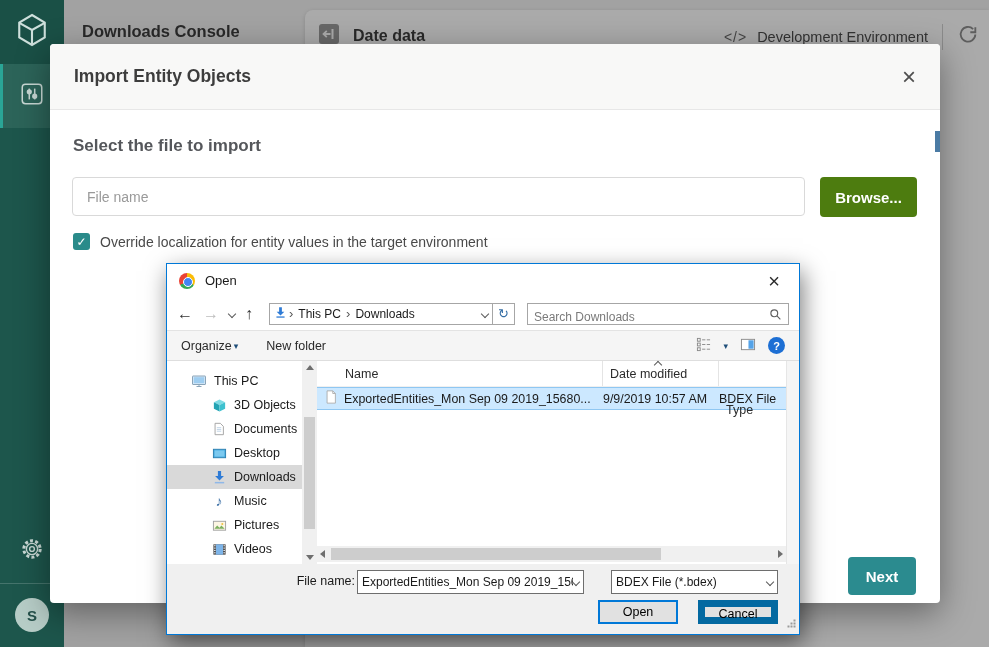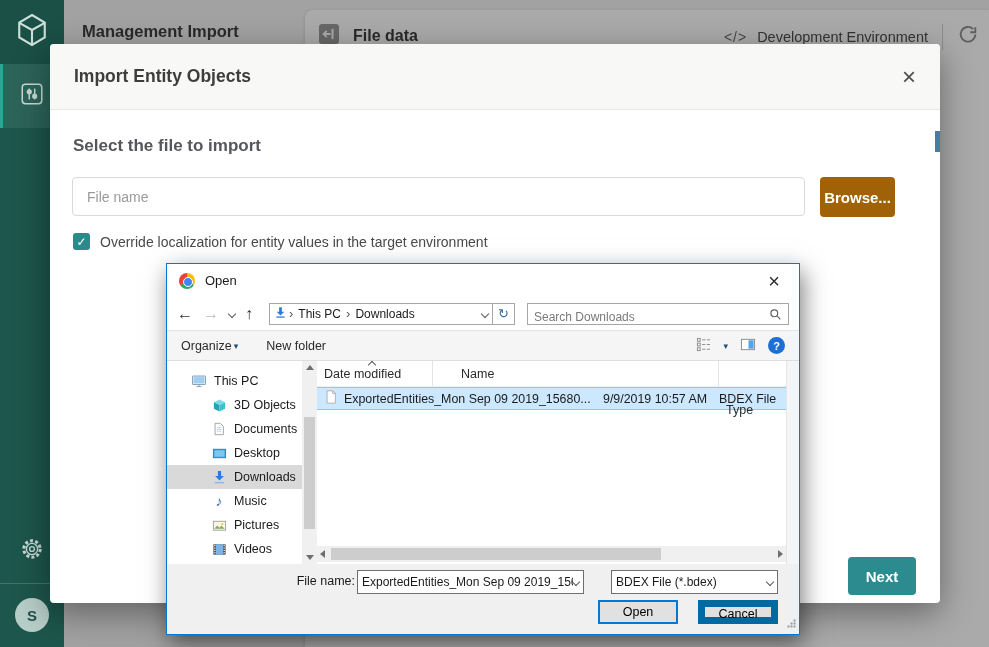--- a/index.html
+++ b/index.html
@@ -30,21 +30,21 @@
   .overlay { position:absolute; left:64px; top:0; right:0; bottom:0; background:rgba(12,12,12,0.35); z-index:5; }
 
   
   .modal { position:absolute; left:50px; top:44px; width:890px; height:559px; background:#fff; border-radius:4px; box-shadow:0 10px 34px rgba(0,0,0,.4); z-index:10; }
   .modal-head { position:relative; height:66px; background:#f8f8f7; border-bottom:1px solid #e7e7e7; border-radius:4px 4px 0 0; display:flex; align-items:center; padding:0 24px; }
   .modal-title { font-size:17.5px; font-weight:bold; color:#3d3d3d; }
   .modal-x { margin-left:auto; font-size:24px; color:#4f4f4f; line-height:1; cursor:default; font-weight:300; }
   .m-heading { position:absolute; left:23px; top:92px; font-size:17px; font-weight:bold; color:#55575b; }
   .m-input { position:absolute; left:22px; top:133px; width:733px; height:39px; border:1px solid #d9d9d9; border-radius:4px; padding:0 14px; font-size:14px; color:#444; font-family:"Liberation Sans",sans-serif; outline:none; background:#fff; }
   .m-input::placeholder { color:#9a9a9a; }
-  .m-browse { position:absolute; left:770px; top:133px; width:75px; height:40px; background:#a16207; border:none; border-radius:4px; color:#fff; font-size:15px; font-weight:bold; font-family:"Liberation Sans",sans-serif; }
+  .m-browse { position:absolute; left:770px; top:133px; width:97px; height:40px; background:#4d7c0f; border:none; border-radius:4px; color:#fff; font-size:15px; font-weight:bold; font-family:"Liberation Sans",sans-serif; }
   .m-checkrow { position:absolute; left:23px; top:189px; display:flex; align-items:center; gap:10px; }
   .m-checkbox { width:17px; height:17px; border-radius:3px; background:#2a8b8a; color:#fff; font-size:12px; display:flex; align-items:center; justify-content:center; }
   .m-checklabel { font-size:14px; color:#4a4a4a; }
   .m-next { position:absolute; right:24px; top:513px; width:68px; height:38px; background:#2b8b8f; border:none; border-radius:4px; color:#fff; font-size:15px; font-weight:bold; font-family:"Liberation Sans",sans-serif; }
   .m-scrolltick { position:absolute; right:0; top:87px; width:5px; height:21px; background:#4b7ba4; }
 
   
   .dlg { position:absolute; left:166px; top:263px; width:634px; height:372px; background:#f0f0f0; border:1px solid #0078d7; box-shadow:3px 8px 22px rgba(0,0,0,.5); z-index:20; font-size:12.5px; color:#1a1a1a; }
   .dlg-titlebar { position:absolute; left:0; top:0; right:0; height:33px; background:#fff; display:flex; align-items:center; padding:0 8px 0 12px; }
   .chrome-ico { width:16px; height:16px; border-radius:50%; background:conic-gradient(from -120deg, #ea4335 0 120deg, #fbbc05 120deg 240deg, #34a853 240deg 360deg); position:relative; flex:0 0 16px; }
@@ -107,31 +107,31 @@
   .btn-open { position:absolute; left:431px; top:36px; width:80px; height:24px; background:#e1e1e1; border:2px solid #0078d7; font-size:12.5px; font-family:"Liberation Sans",sans-serif; }
   .btn-cancel { position:absolute; left:531px; top:36px; width:80px; height:24px; background:#e1e1e1; border:7px solid #0369a1; font-size:12.5px; font-family:"Liberation Sans",sans-serif; }
   .grip { position:absolute; right:3px; bottom:3px; }
 </style>
 </head>
 <body>
 
 <div id="stage">
 
   <div class="content">
-    <div class="app-header-title">Management Import</div>
+    <div class="app-header-title">Downloads Console</div>
     <div class="card">
       <div class="card-head">
         <span>
           <svg width="20" height="20" viewBox="0 0 20 20">
               <rect width="20" height="20" rx="3" fill="#9a9a9a"></rect>
               <path d="M13.5 5v10" stroke="#fff" stroke-width="2"></path>
               <path d="M11.5 10H4.8M7.8 6.8L4.5 10l3.3 3.2" stroke="#fff" stroke-width="1.8" fill="none"></path>
             </svg>
         </span>
-        <span class="card-title">File data</span>
+        <span class="card-title">Date data</span>
       </div>
       <div class="env-block">
         <span class="env-code">&lt;/&gt;</span>
         <span class="env-label">Development Environment</span>
         <span class="env-sep"></span>
         <span>
           <svg width="22" height="22" viewBox="0 0 24 24" fill="none" stroke="#8a8a8a" stroke-width="2">
               <path d="M20 11.5a8 8 0 1 1-2.4-6"></path>
               <path d="M20 3.5v5.5h-5.5"></path>
             </svg>
@@ -333,25 +333,25 @@
       </div>
 
       <div class="tree-scroll">
         <span class="tri up"></span>
         <span class="tri down"></span>
         <div class="tree-thumb"></div>
       </div>
 
       <div class="list">
         <div class="cols">
+          <div class="col c1"><span>Name</span></div>
           <div class="col c2">
             <span class="chev up sort-caret"></span>
             <span>Date modified</span>
           </div>
-          <div class="col c1"><span>Name</span></div>
           <div class="col c3"><span>Type</span></div>
         </div>
         <div class="filerow">
           <span class="fcell1">
             <span><svg width="14" height="14" viewBox="0 0 16 16">
                   <path d="M3.5 1h6.5l3 3v11H3.5z" fill="#fff" stroke="#a9a9a9"></path>
                   <path d="M10 1v3h3" fill="none" stroke="#a9a9a9"></path>
                 </svg></span>
             <span>ExportedEntities_Mon Sep 09 2019_15680...</span>
           </span>

